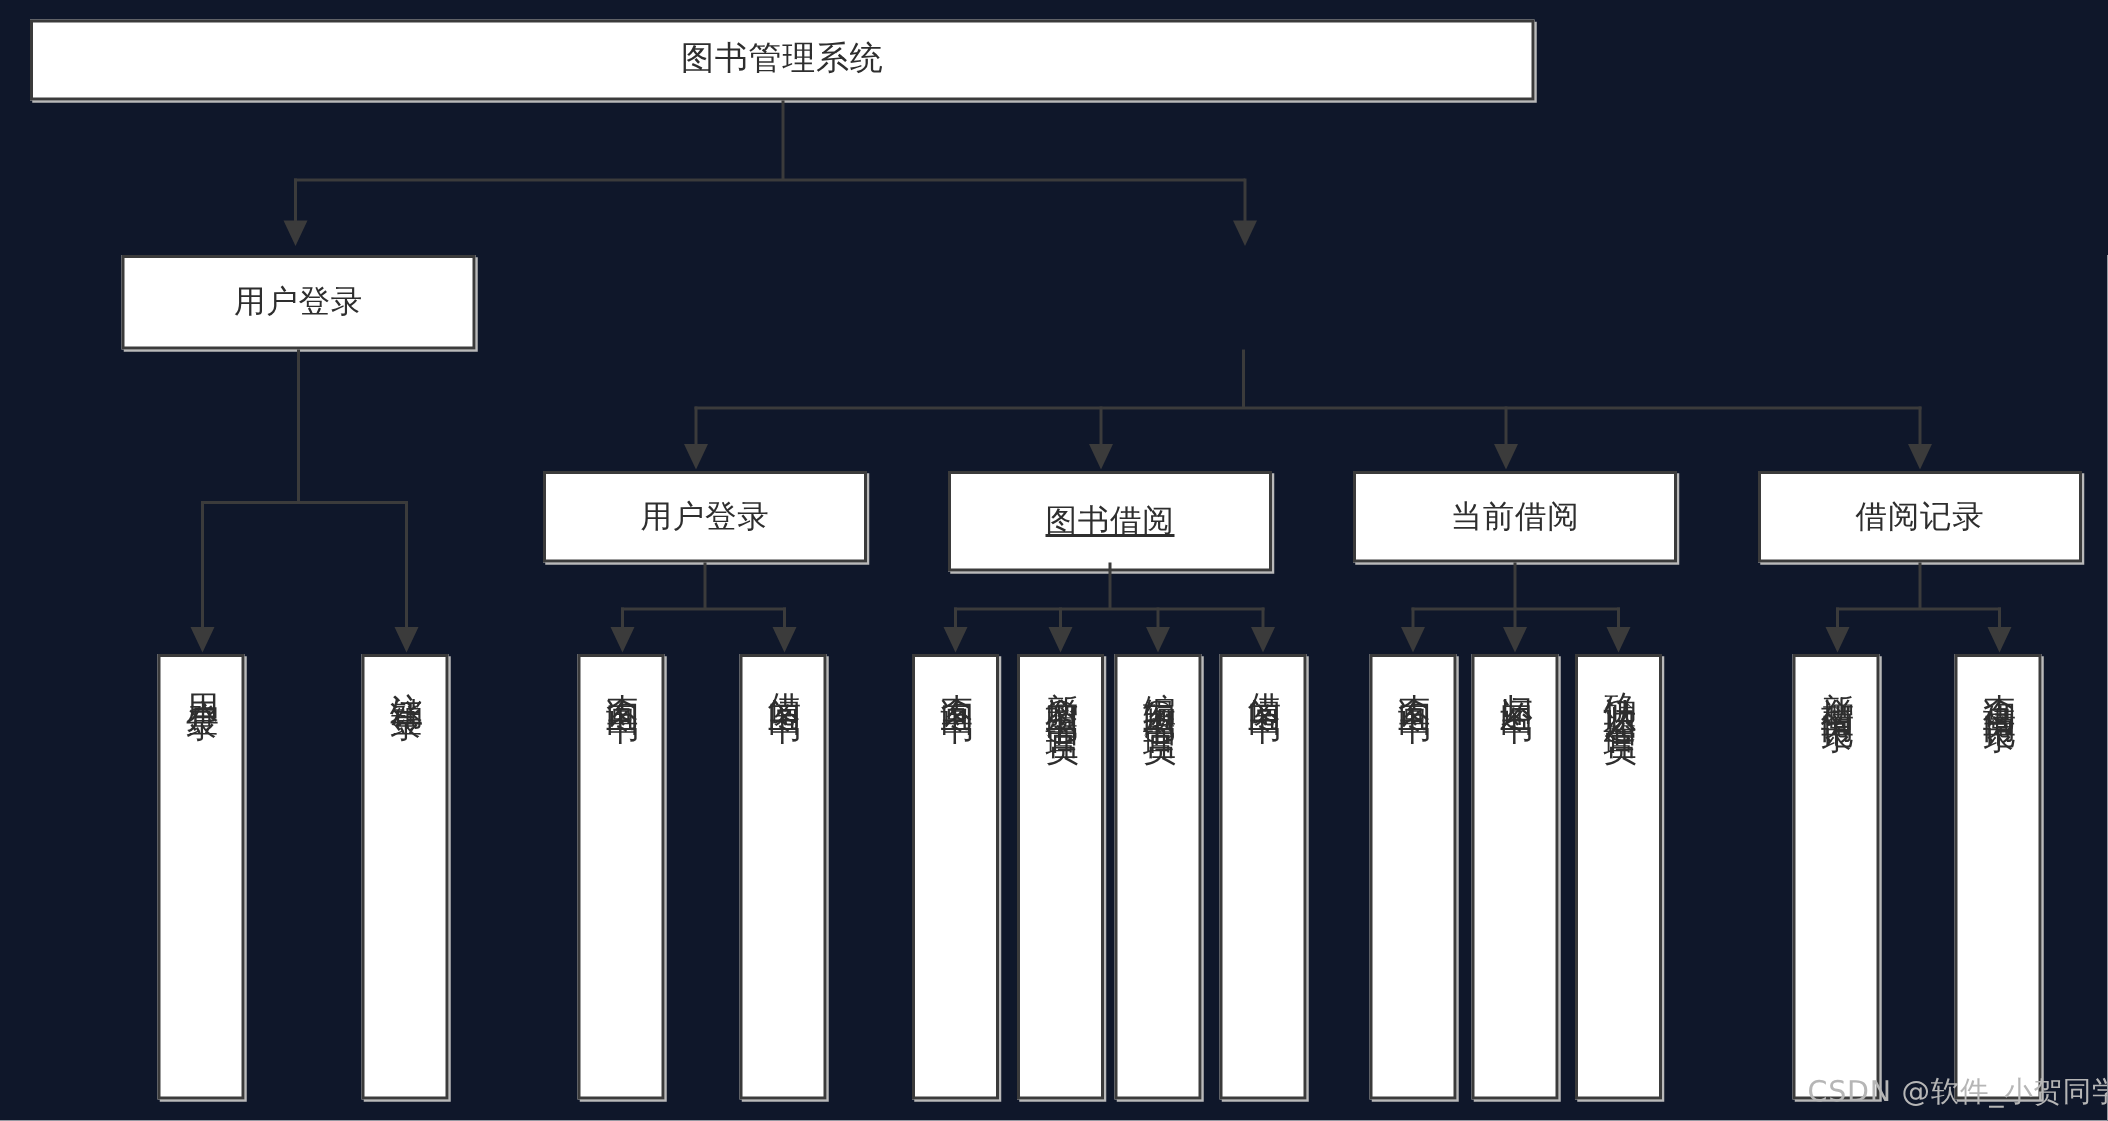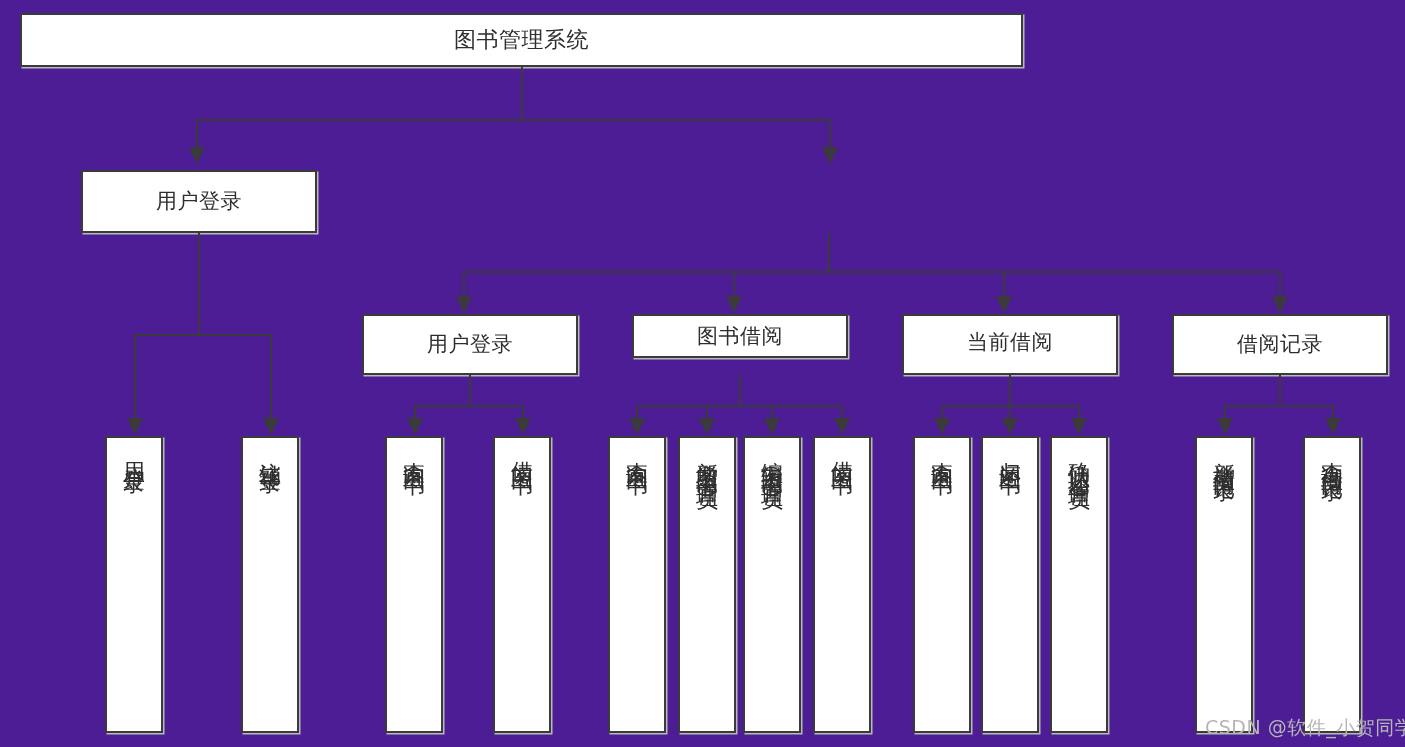--- a/index.html
+++ b/index.html
@@ -8,21 +8,21 @@
     padding: 0;
     background: #ffffff;
   }
   body {
     font-family: "DejaVu Sans", "Liberation Sans", sans-serif;
   }
   #canvas {
     position: relative;
     width: 1405px;
     height: 747px;
-    background: #4c1d95;
+    background: #0f172a;
     overflow: hidden;
   }
   .node {
     position: absolute;
     box-sizing: border-box;
     background: #ffffff;
     border: 2px solid #3b3b3b;
     box-shadow: 1.5px 1.5px 0 0 #b9b9b9;
     display: flex;
     align-items: center;
@@ -116,24 +116,24 @@
   <div class="ln v" style="left:1003px; top:271px; height:26px;"></div>
   <div class="ln v" style="left:1279px; top:271px; height:26px;"></div>
   <div class="arrow" style="left:456px; top:296px;"></div>
   <div class="arrow" style="left:726px; top:296px;"></div>
   <div class="arrow" style="left:996px; top:296px;"></div>
   <div class="arrow" style="left:1272px; top:296px;"></div>
 
   <div class="node h" style="left:362px; top:314px; width:216px; height:61px;">
     <span class="node-label">用户登录</span>
   </div>
-  <div class="node h" style="left:632px; top:314px; width:216px; height:44px;">
+  <div class="node h" style="left:632px; top:314px; width:216px; height:67px;text-decoration:underline;">
     <span class="node-label">图书借阅</span>
   </div>
-  <div class="node h" style="left:902px; top:314px; width:216px; height:61px;font-family:Liberation Mono, monospace;">
+  <div class="node h" style="left:902px; top:314px; width:216px; height:61px;">
     <span class="node-label">当前借阅</span>
   </div>
   <div class="node h" style="left:1172px; top:314px; width:216px; height:61px;align-items:center;">
     <span class="node-label">借阅记录</span>
   </div>
 
   <div class="ln v" style="left:469px; top:375px; height:31px;"></div>
   <div class="ln h" style="left:414px; top:405px; width:110px;"></div>
   <div class="ln v" style="left:414px; top:405px; height:14px;"></div>
   <div class="ln v" style="left:522px; top:405px; height:14px;"></div>

